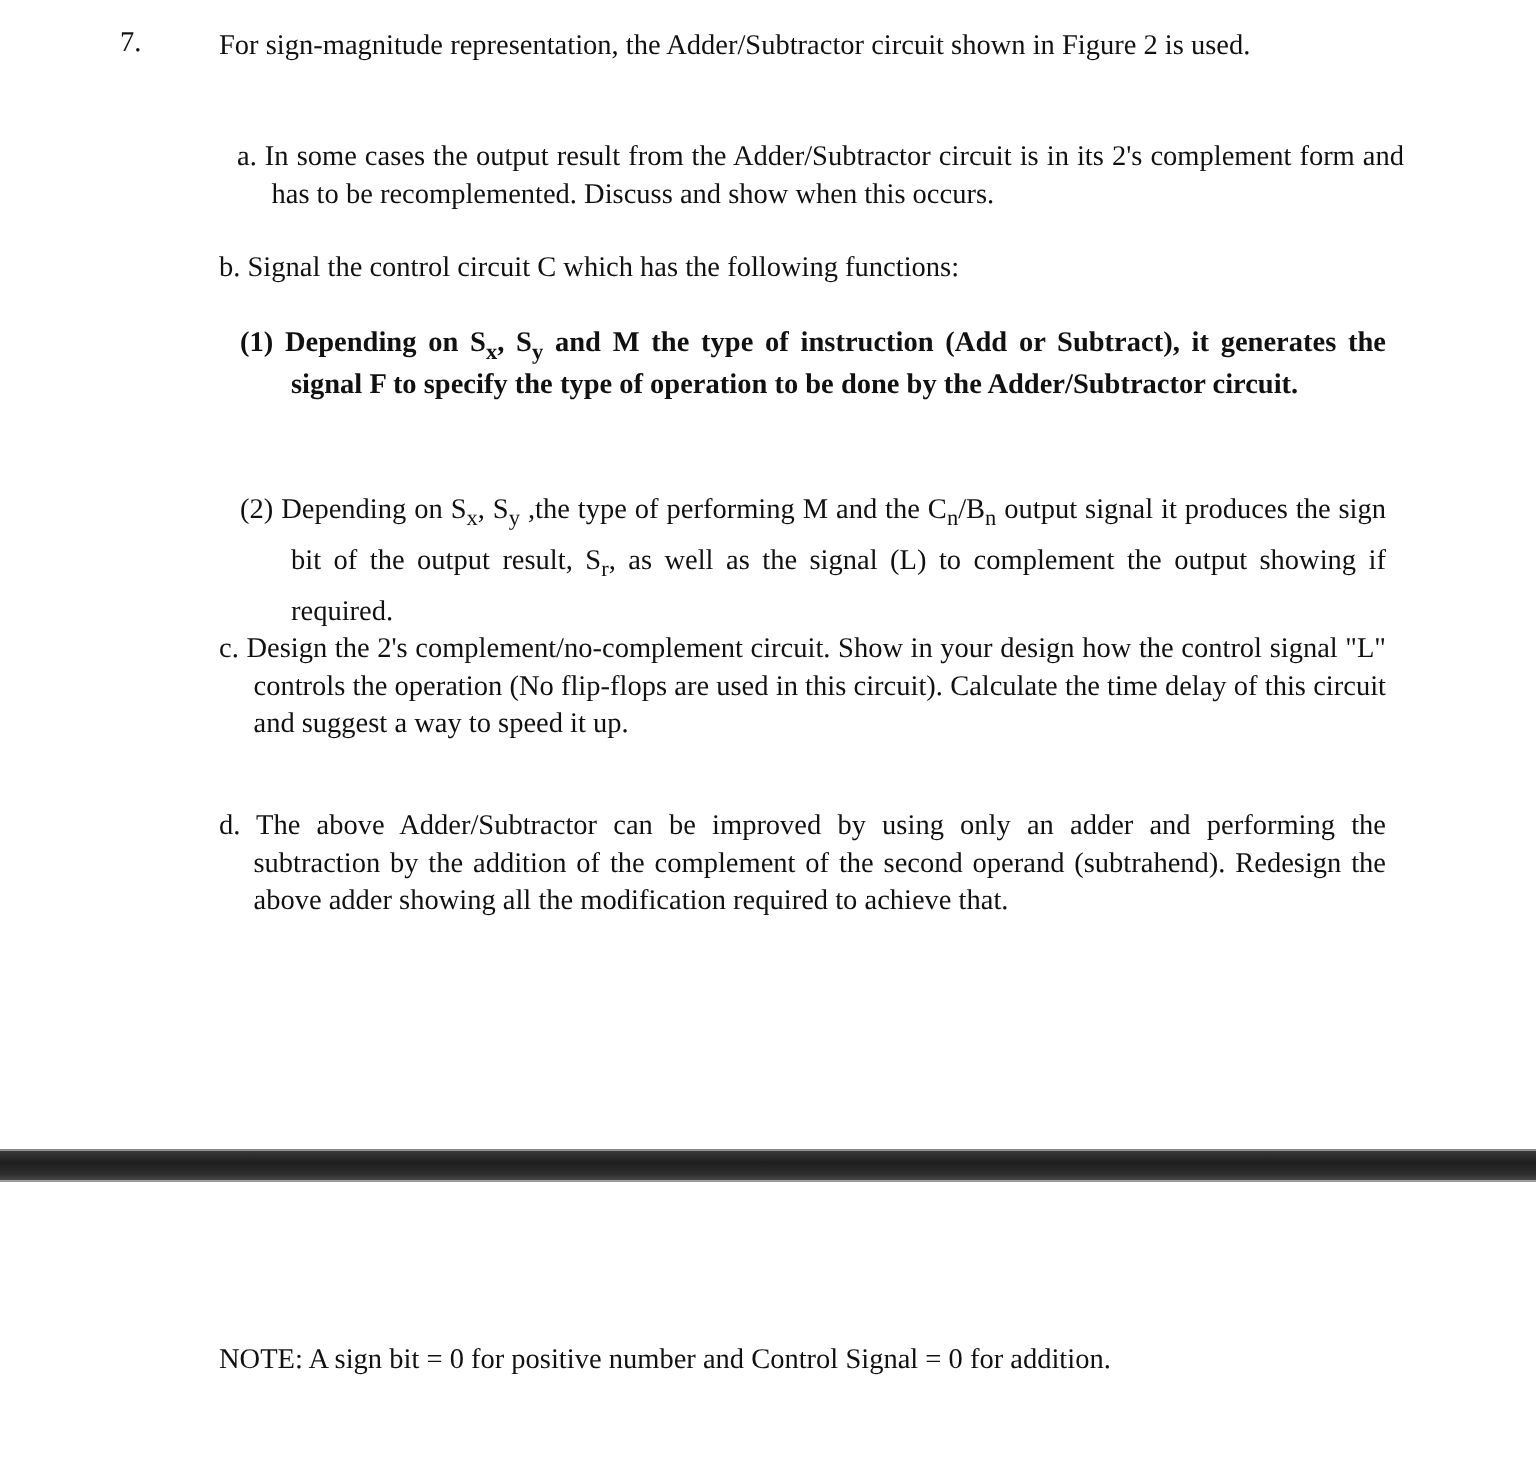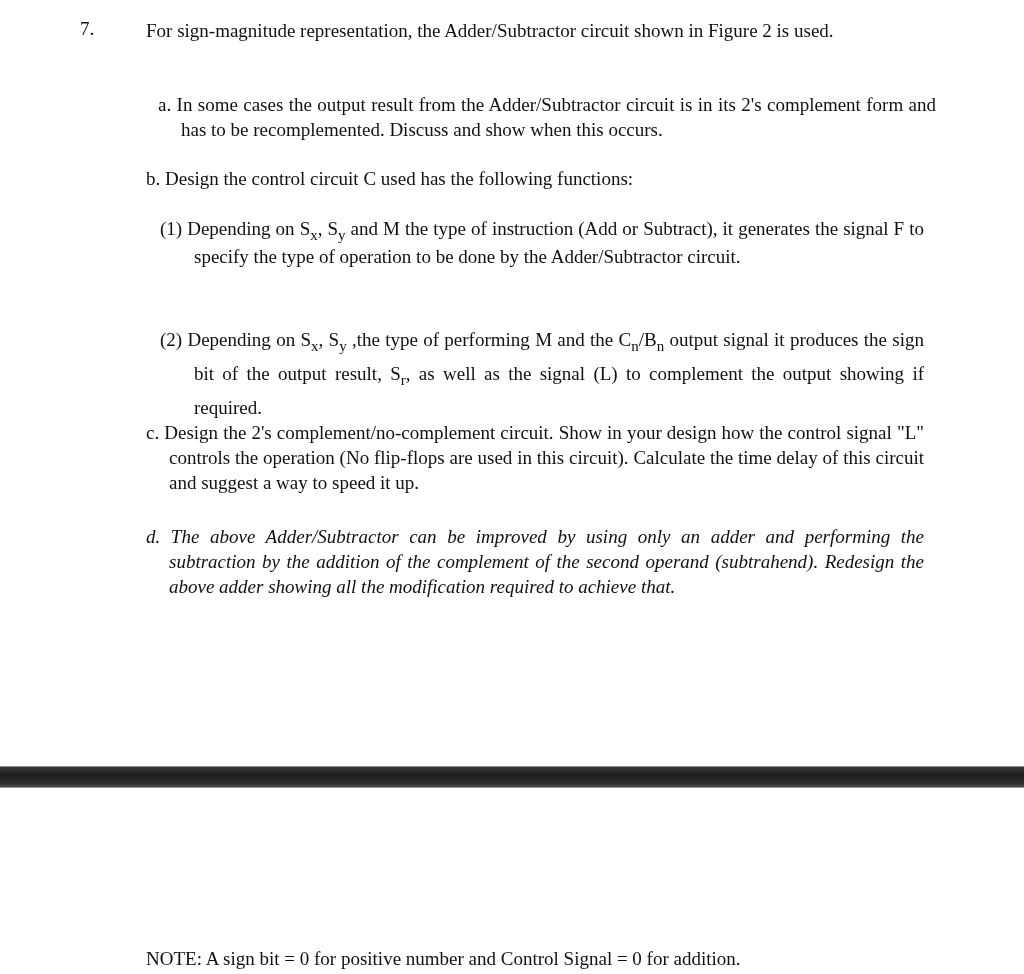--- a/index.html
+++ b/index.html
@@ -5,58 +5,58 @@
   html, body { margin: 0; padding: 0; background: #ffffff; }
   body { width: 1024px; height: 974px; position: relative; overflow: hidden;
          font-family: "Liberation Serif", "DejaVu Serif", serif; color: #111; font-size: 19px; }
   .page-top { position: absolute; left: 0; top: 0; width: 1024px; height: 765px; }
   .qnum { position: absolute; left: 80px; top: 18px; }
   .para { position: absolute; line-height: 25px; text-align: justify; }
   sub { font-size: 15px; vertical-align: -5px; line-height: 0; }
   .divider { position: absolute; left: 0; top: 766px; width: 1024px; height: 20px;
              background: linear-gradient(#3a3a3a, #1e1e1e 40%, #2e2e2e 80%, #4a4a4a);
              border-top: 1px solid #888; border-bottom: 1px solid #999; }
-  .note { position: absolute; left: 146px; top: 948px; }
+  .note { position: absolute; left: 146px; top: 896px; }
 </style>
 </head>
 <body>
 
 <div class="page-top">
   <div class="qnum">7.</div>
 
   <div class="para" style="left:146px; top:18px; width:778px;">
     <span>For sign-magnitude representation, the Adder/Subtractor circuit shown in Figure 2 is used.</span>
   </div>
 
   <div class="para" style="left:146px; top:92px; width:778px; padding-left:23px; text-indent:-23px; box-sizing:border-box;margin-left:12px;">
     <span>a.</span>
     <span>In some cases the output result from the Adder/Subtractor circuit is in its 2's complement form and has to be recomplemented. Discuss and show when this occurs.</span>
   </div>
 
   <div class="para" style="left:146px; top:166px; width:778px;">
     <span>b.</span>
-    <span>Design the control circuit C used has the following functions:</span>
+    <span>Signal the control circuit C which has the following functions:</span>
   </div>
 
-  <div class="para" style="left:160px; top:215px; width:764px; padding-left:34px; text-indent:-34px; box-sizing:border-box; line-height:28px;">
+  <div class="para" style="left:160px; top:215px; width:764px; padding-left:34px; text-indent:-34px; box-sizing:border-box; line-height:28px;font-weight:bold;">
     <span>(1)</span>
     <span>Depending on S</span><sub>x</sub><span>, S</span><sub>y</sub><span> and M the type of instruction (Add or Subtract), it generates the signal F to specify the type of operation to be done by the Adder/Subtractor circuit.</span>
   </div>
 
   <div class="para" style="left:160px; top:323px; width:764px; padding-left:34px; text-indent:-34px; box-sizing:border-box; line-height:34px;">
     <span>(2)</span>
     <span>Depending on S</span><sub>x</sub><span>, S</span><sub>y</sub><span> ,the type of performing M and the C</span><sub>n</sub><span>/B</span><sub>n</sub><span> output signal it produces the sign bit of the output result, S</span><sub>r</sub><span>, as well as the signal (L) to complement the output showing if required.</span>
   </div>
 
   <div class="para" style="left:146px; top:420px; width:778px; padding-left:23px; text-indent:-23px; box-sizing:border-box;">
     <span>c.</span>
     <span>Design the 2's complement/no-complement circuit.  Show in your design how the control signal "L" controls the operation (No flip-flops are used in this circuit). Calculate the time delay of this circuit and suggest a way to speed it up.</span>
   </div>
 
-  <div class="para" style="left:146px; top:524px; width:778px; padding-left:23px; text-indent:-23px; box-sizing:border-box;font-style:italic;">
+  <div class="para" style="left:146px; top:538px; width:778px; padding-left:23px; text-indent:-23px; box-sizing:border-box;">
     <span>d.</span>
     <span>The above Adder/Subtractor can be improved by using only an adder and performing the subtraction by the addition of the complement of the second operand (subtrahend). Redesign the above adder showing all the modification required to achieve that.</span>
   </div>
 </div>
 
 <div class="divider"></div>
 
 <div class="note">NOTE:  A sign bit = 0 for positive number and Control Signal = 0  for addition.</div>
 
 </body></html>

